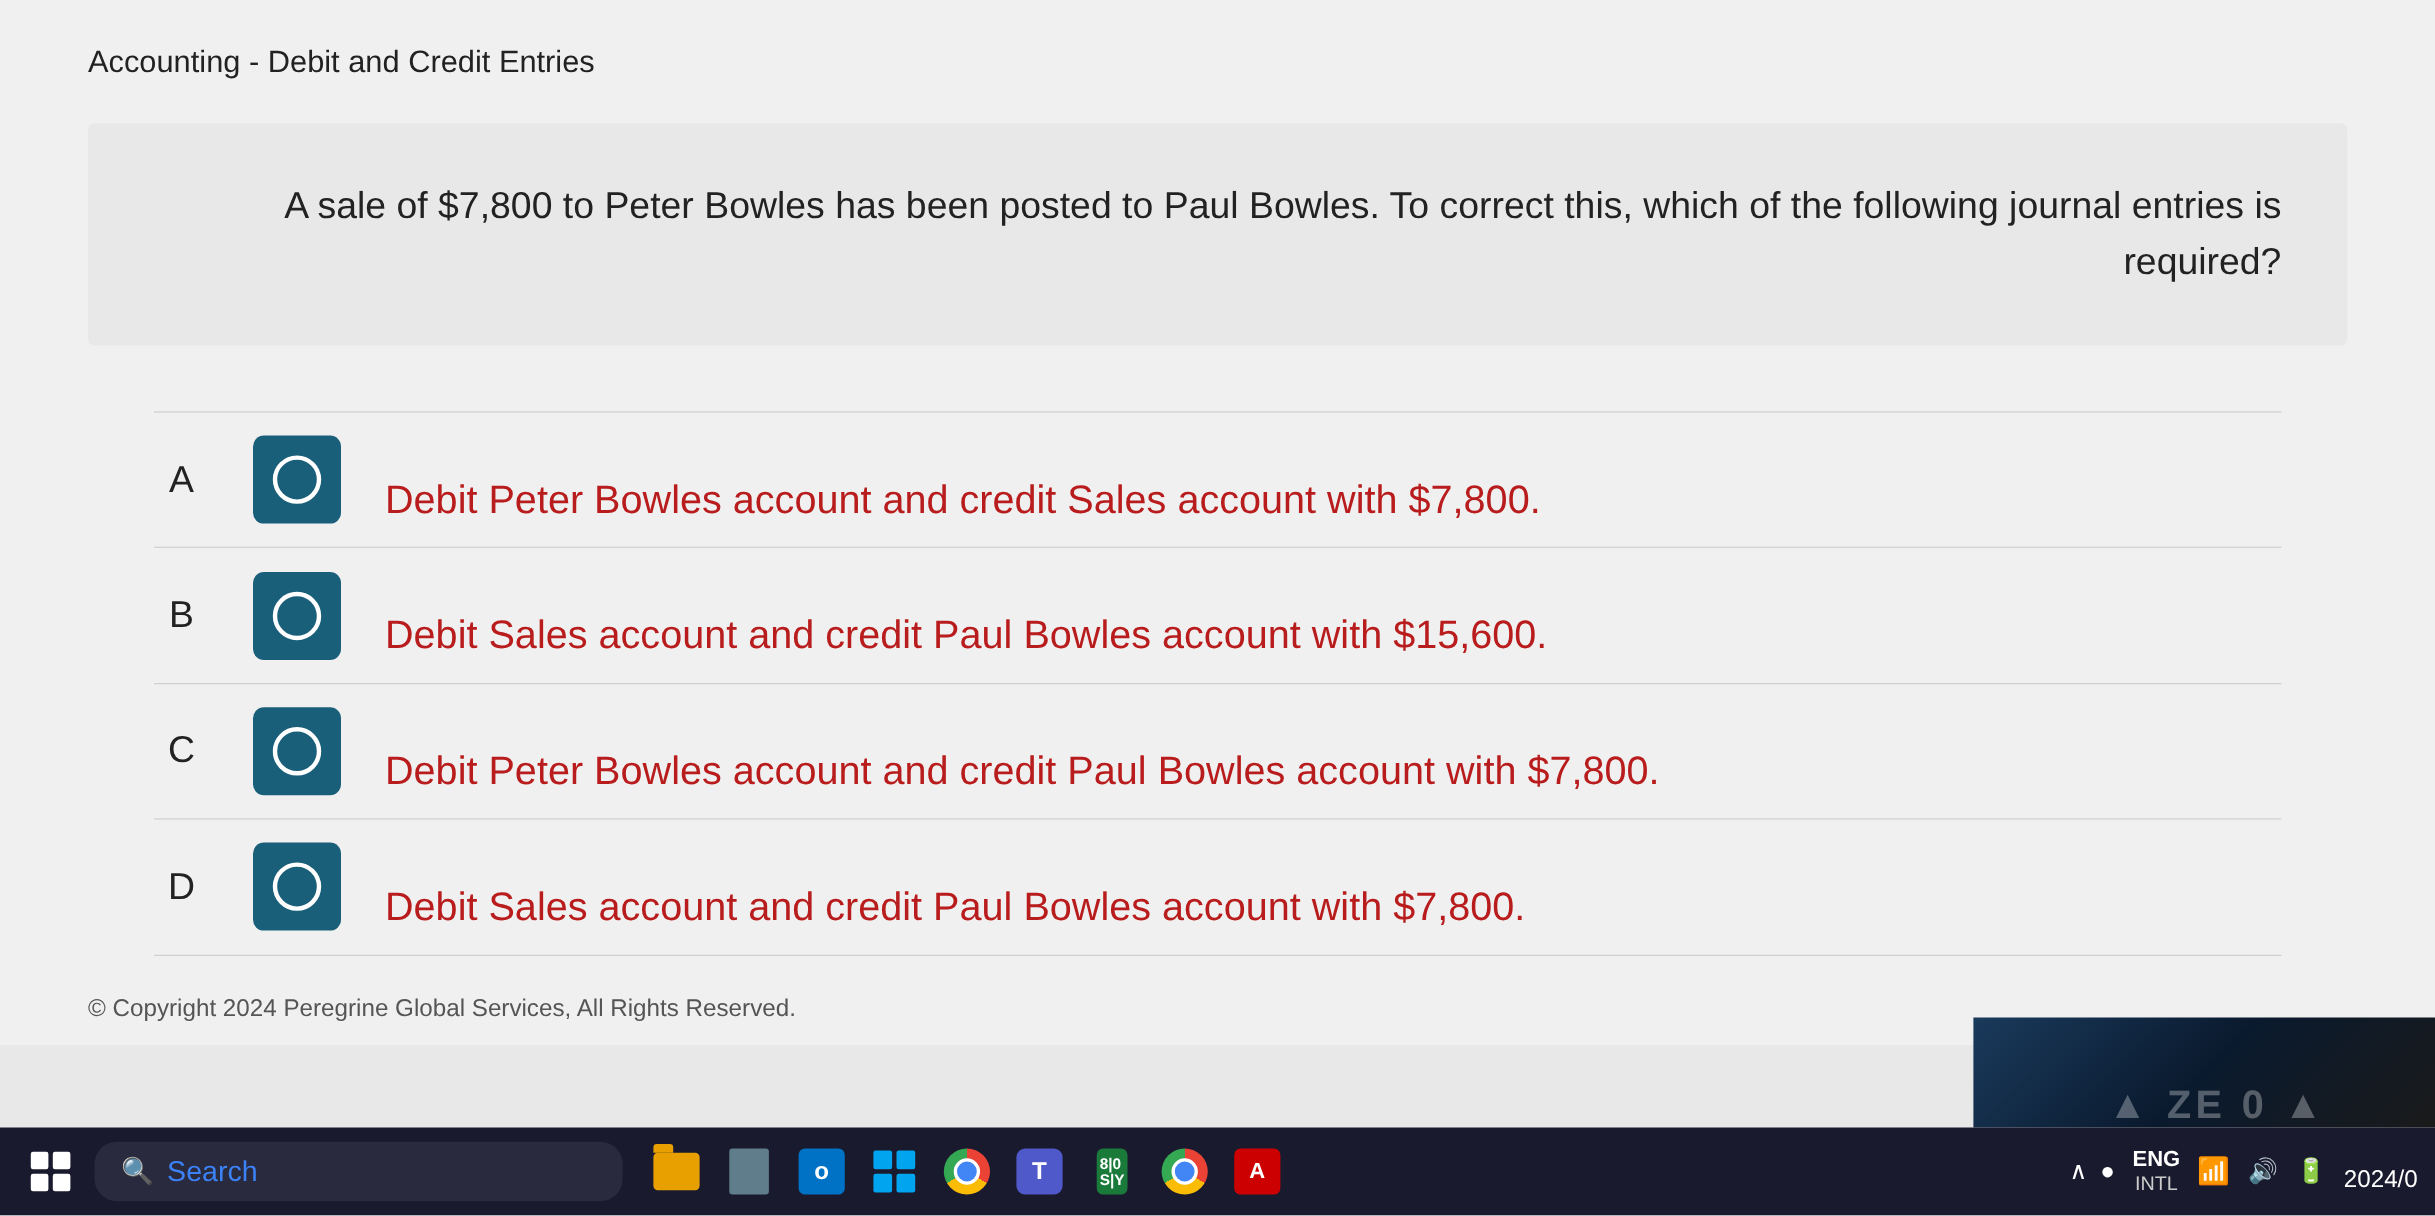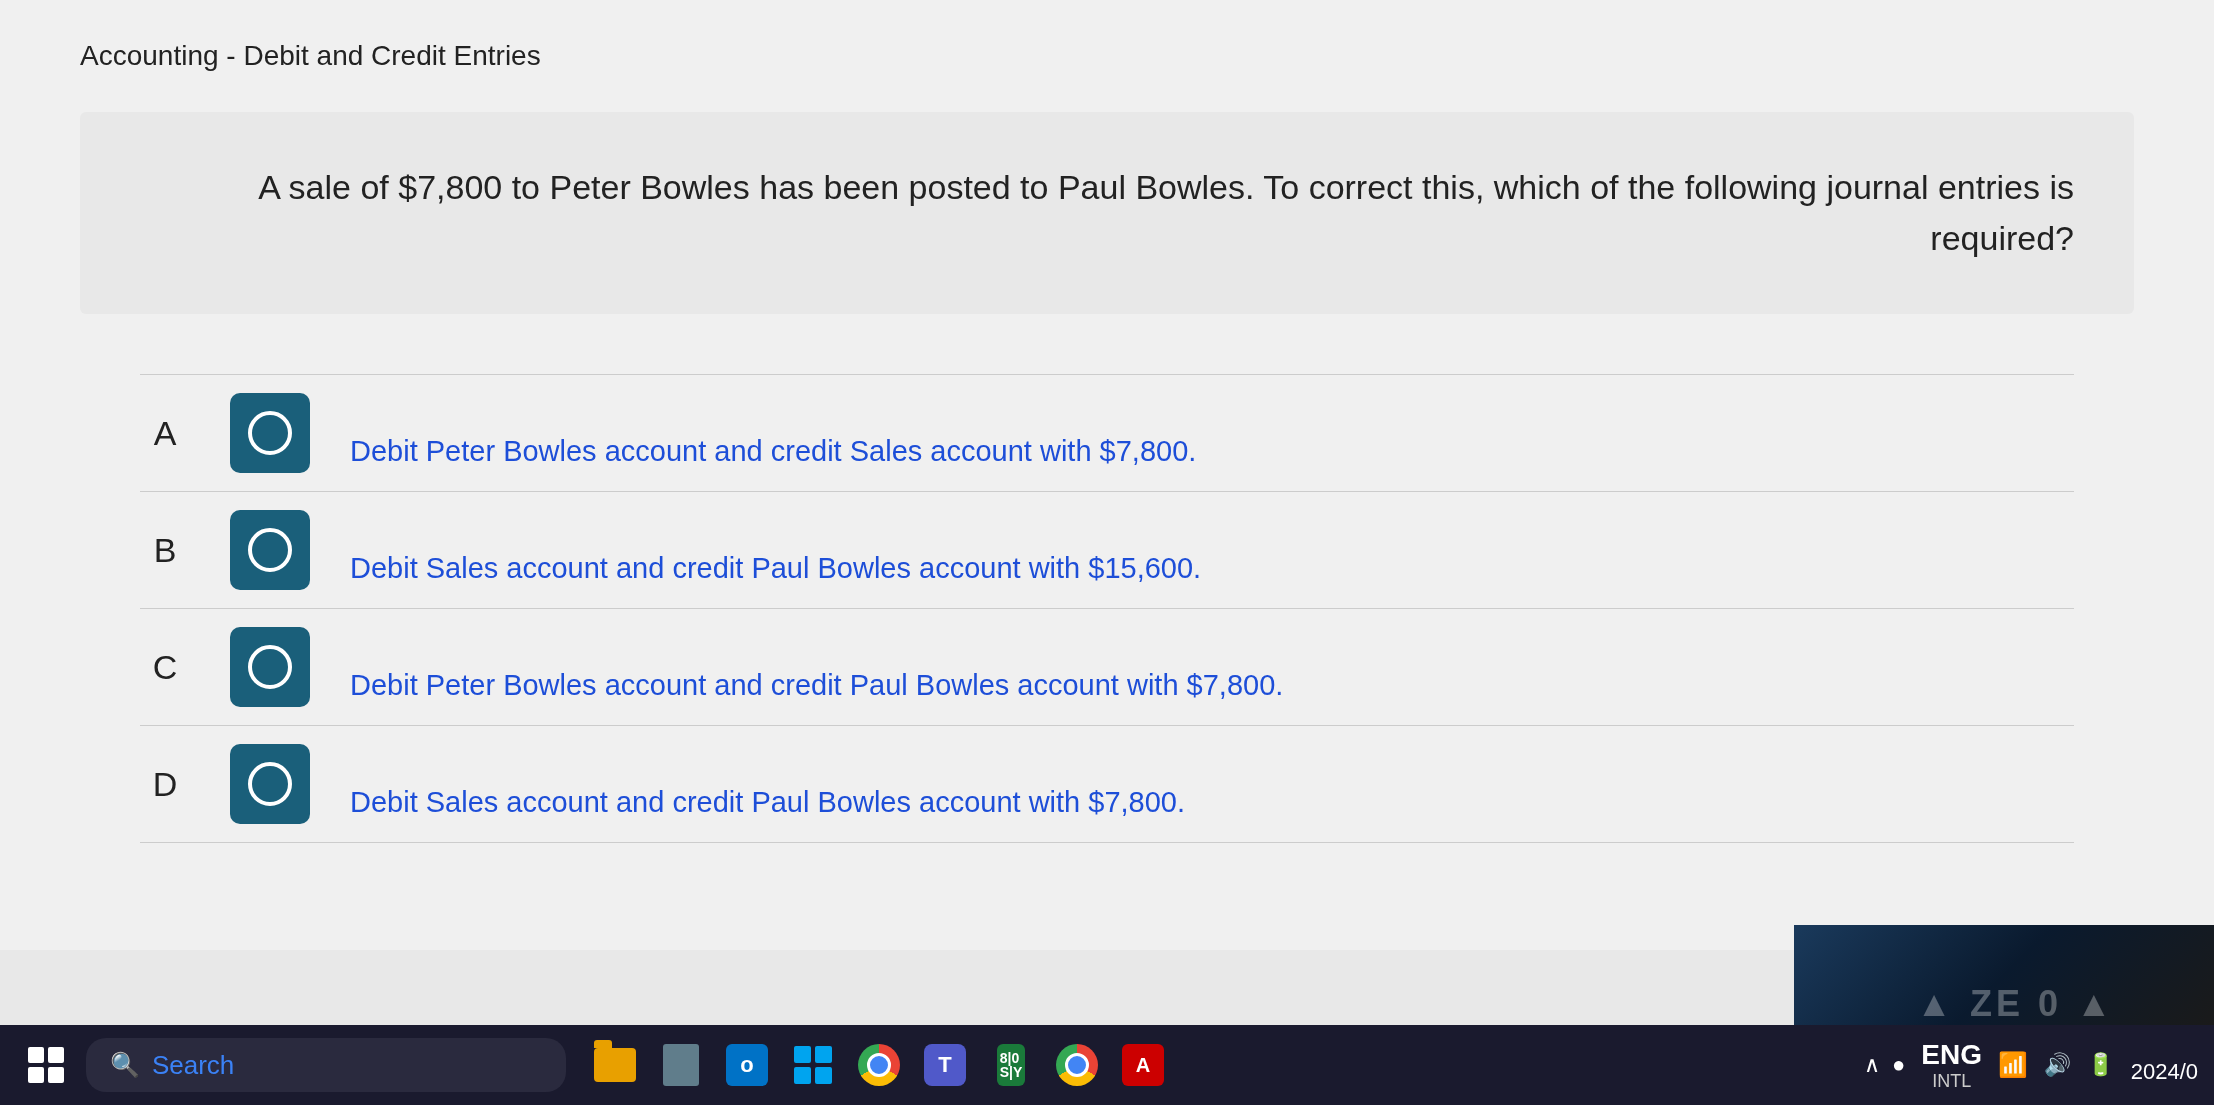--- a/index.html
+++ b/index.html
@@ -81,22 +81,22 @@
       height: 44px;
       border-radius: 50%;
       border: 4px solid white;
       background: transparent;
       display: flex;
       align-items: center;
       justify-content: center;
     }
 
     .option-text {
-      font-size: 29px;
-      color: #1d4ed8;
+      font-size: 36px;
+      color: #b91c1c;
       line-height: 1.4;
       margin-top: 36px;
     }
 
     .copyright {
       position: absolute;
       bottom: 20px;
       left: 80px;
       font-size: 22px;
       color: #555;
@@ -299,21 +299,21 @@
       color: white;
       font-size: 22px;
     }
 
     .language-block {
       text-align: center;
       color: white;
     }
 
     .lang-main {
-      font-size: 28px;
+      font-size: 20px;
       font-weight: 600;
     }
 
     .lang-sub {
       font-size: 18px;
       color: #ccc;
     }
 
     .wifi-icon {
       font-size: 24px;
@@ -391,20 +391,21 @@
     <div class="option-row">
       <span class="option-letter">D</span>
       <div class="option-radio">
         <div class="radio-inner"></div>
       </div>
       <span class="option-text">Debit Sales account and credit Paul Bowles account with $7,800.</span>
     </div>
 
   </div>
 
+  <p class="copyright">© Copyright 2024 Peregrine Global Services, All Rights Reserved.</p>
 </div>
 
 <div class="bottom-dark-bar">
   <span class="watermark-text">▲ ZE 0 ▲</span>
 </div>
 
 <div class="taskbar">
 
   <div class="taskbar-start">
     <div class="windows-icon">

